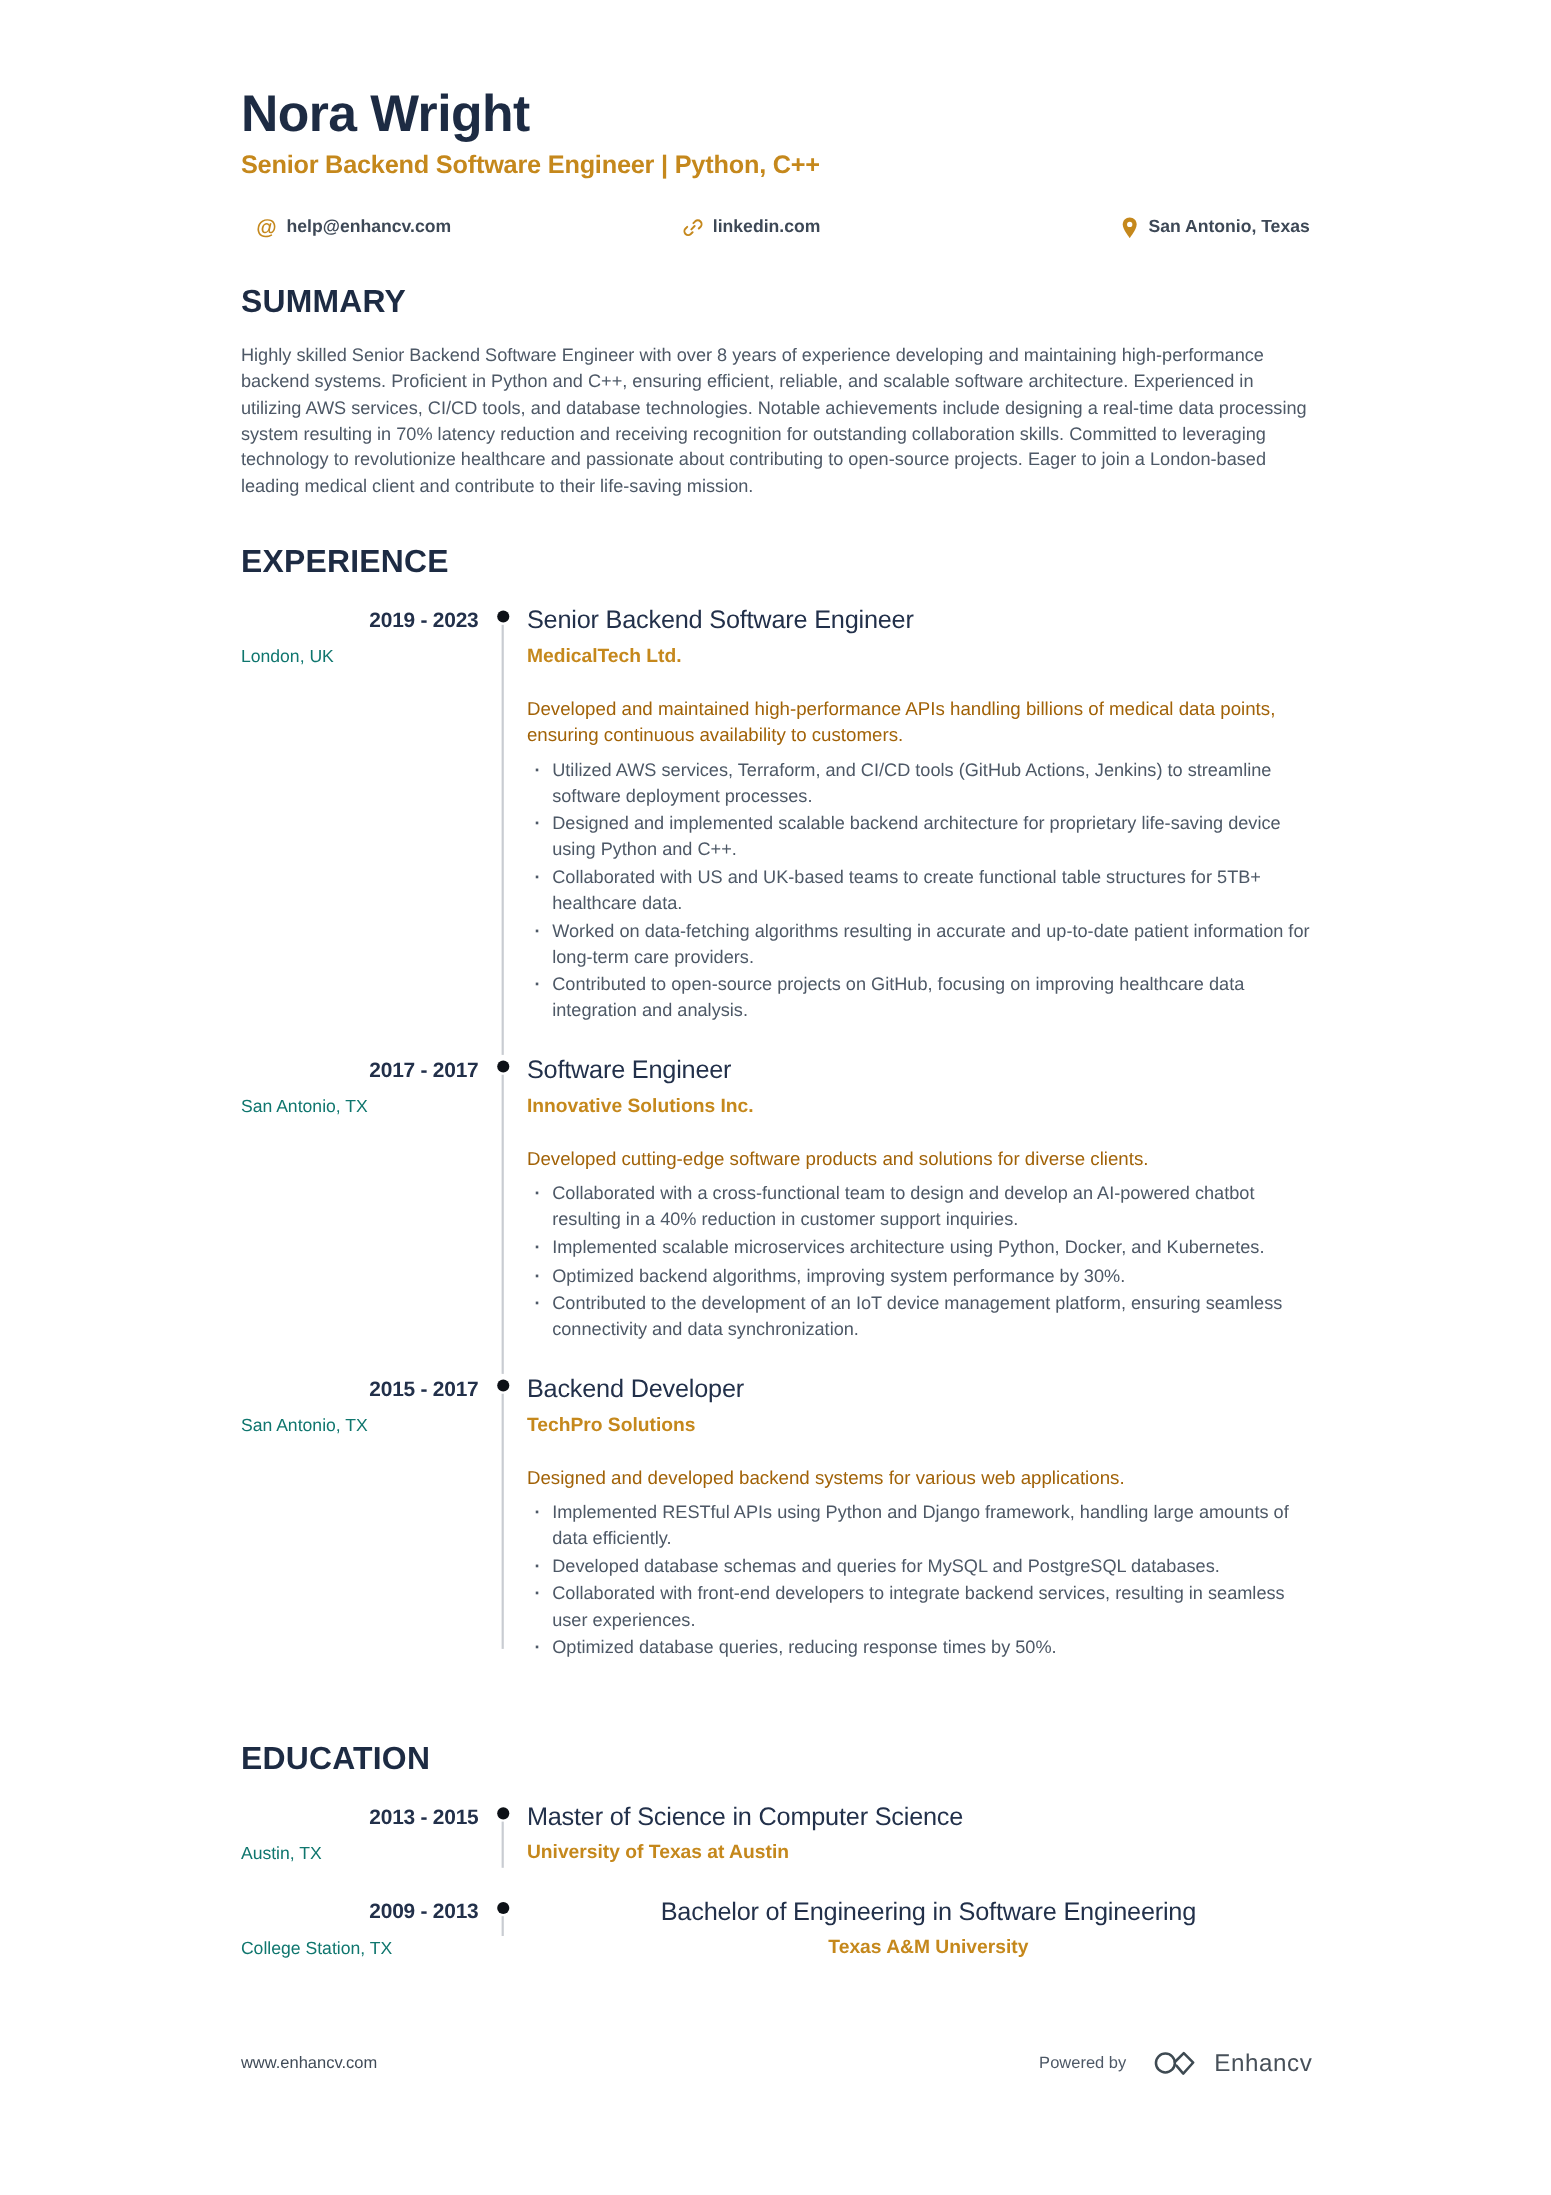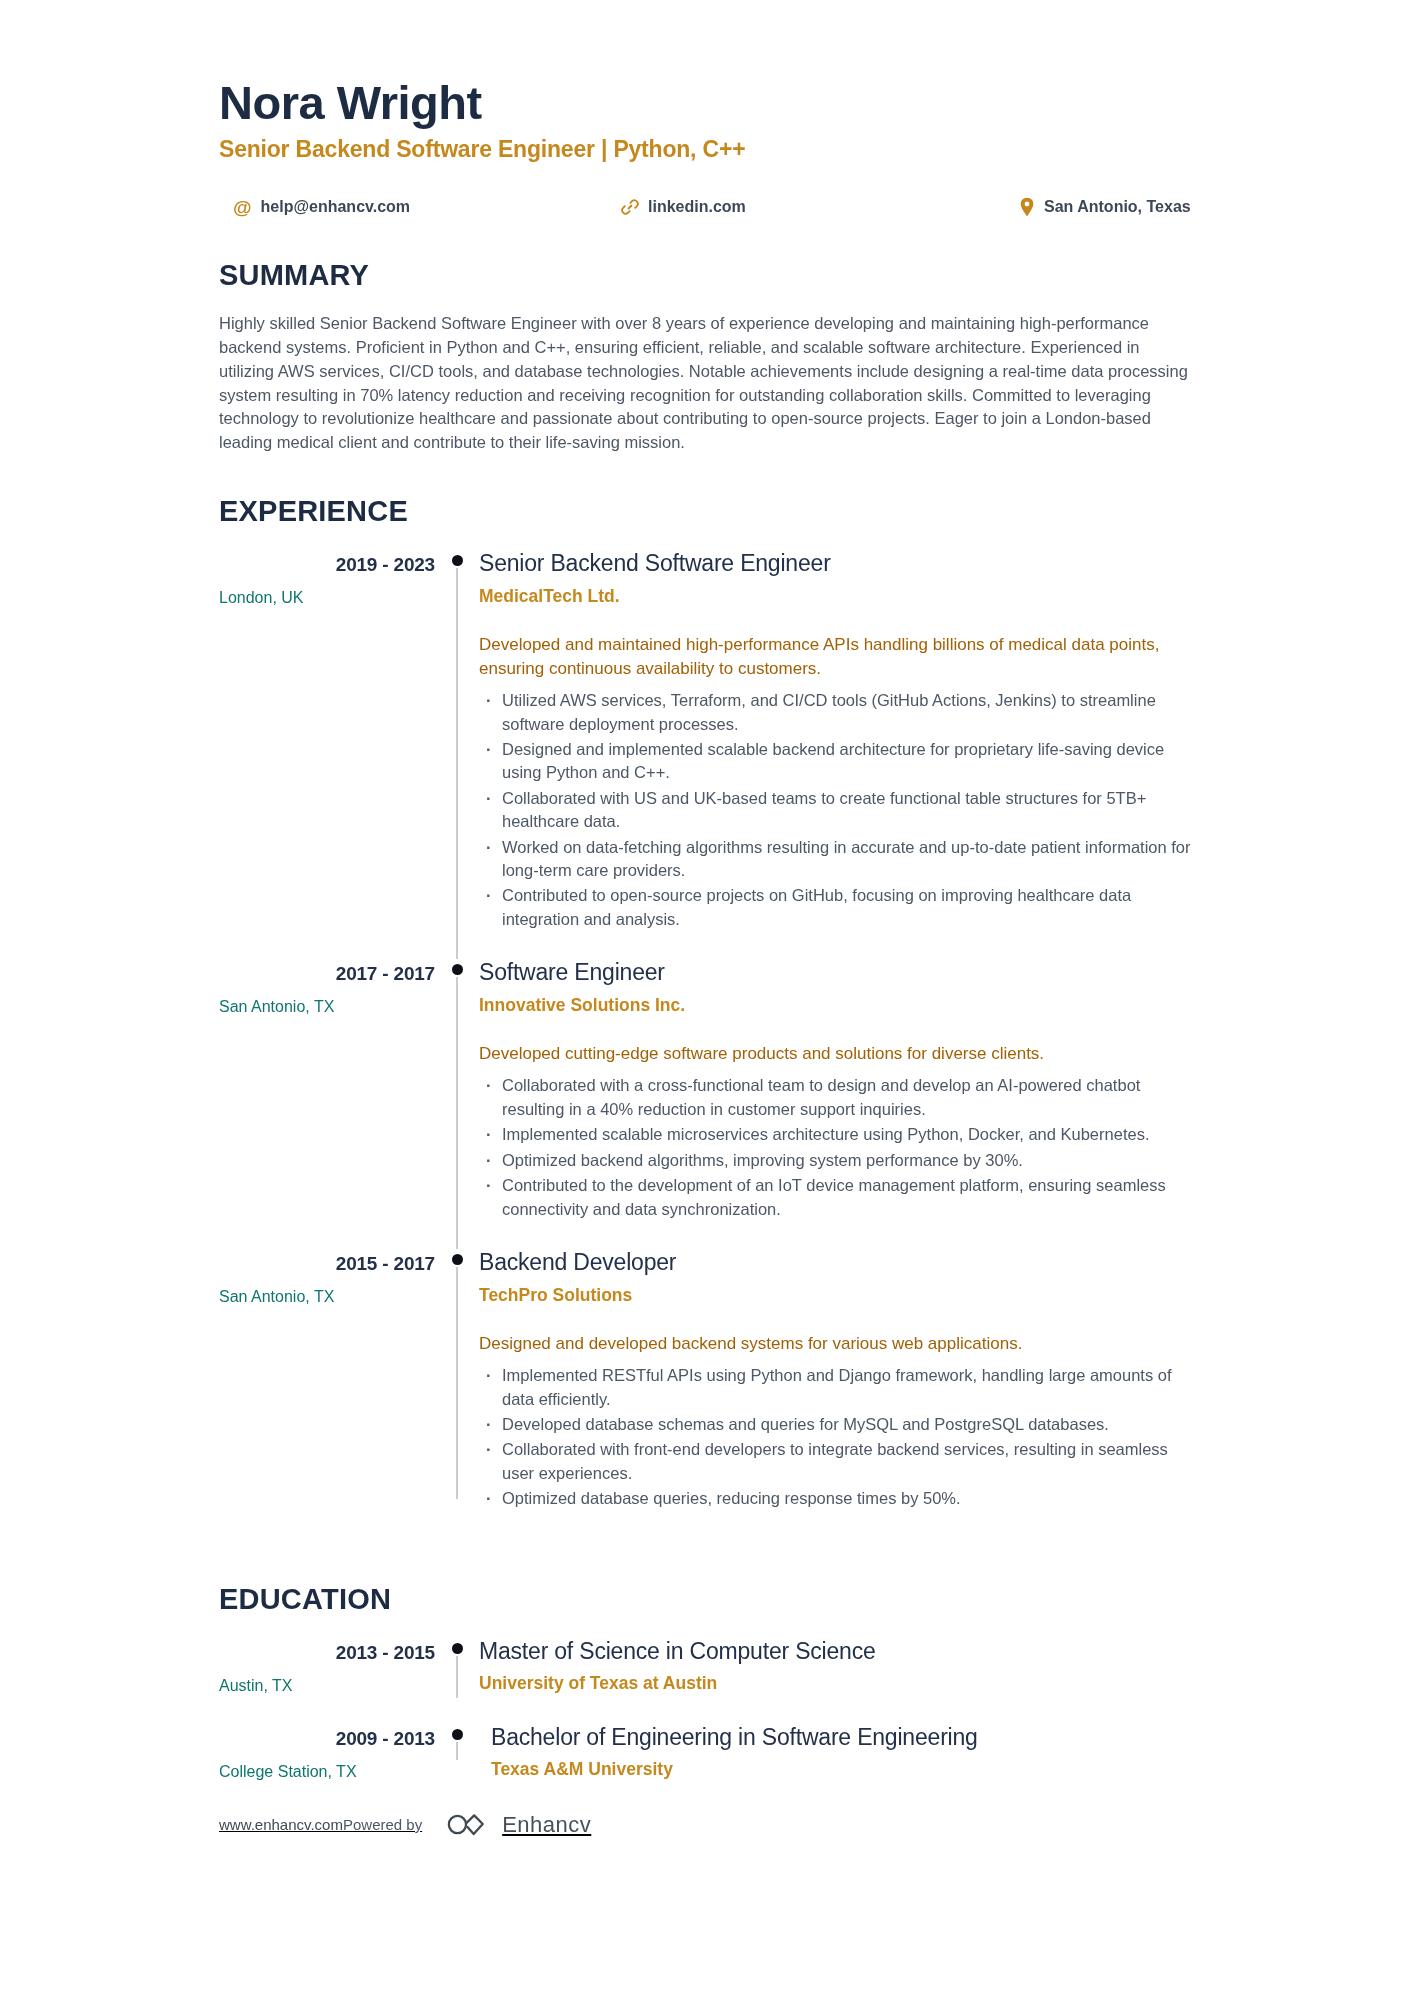--- a/index.html
+++ b/index.html
@@ -77,25 +77,25 @@
     font-size: 16.5px; line-height: 1.42; color: #4d5866;
     margin-bottom: 2px;
   }
   ul.bullets li::before {
     content: "\00B7";
     position: absolute; left: 7px; top: 0;
     color: #4d5866; font-weight: 700;
   }
   .edu-entry .entry-content { padding-bottom: 30px; }
   .edu-school { margin-top: 8px; font-size: 17.5px; font-weight: 700; color: #c5881c; }
-  .edu-indent { padding-left: 12px; }
+  .edu-indent { padding-left: 12px; text-align: center; }
   
   .footer {
-    position: absolute; left: 86px; right: 84px; top: 1811px;
-    display: flex; align-items: center; justify-content: flex-start; text-decoration: underline;
+    position: absolute; left: 86px; right: 84px; top: 1862px;
+    display: flex; align-items: center; justify-content: space-between;
   }
   .footer-site { font-size: 15px; color: #3f4a57; }
   .footer-brand { display: flex; align-items: center; gap: 14px; }
   .powered-by { font-size: 15px; color: #4d5866; margin-right: 10px; }
   .brand-name { font-size: 22px; color: #475059; letter-spacing: 0.5px; }
 </style>
 </head>
 <body>
 
 <div class="page">

